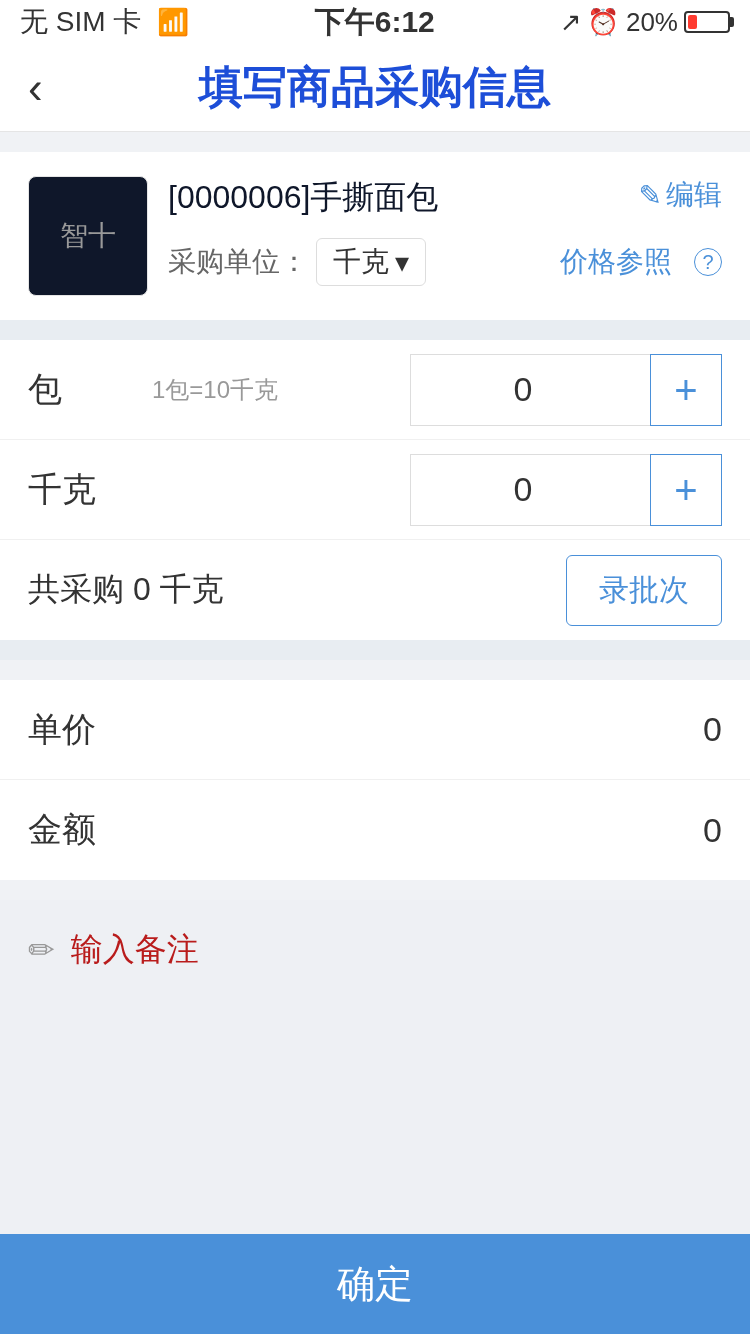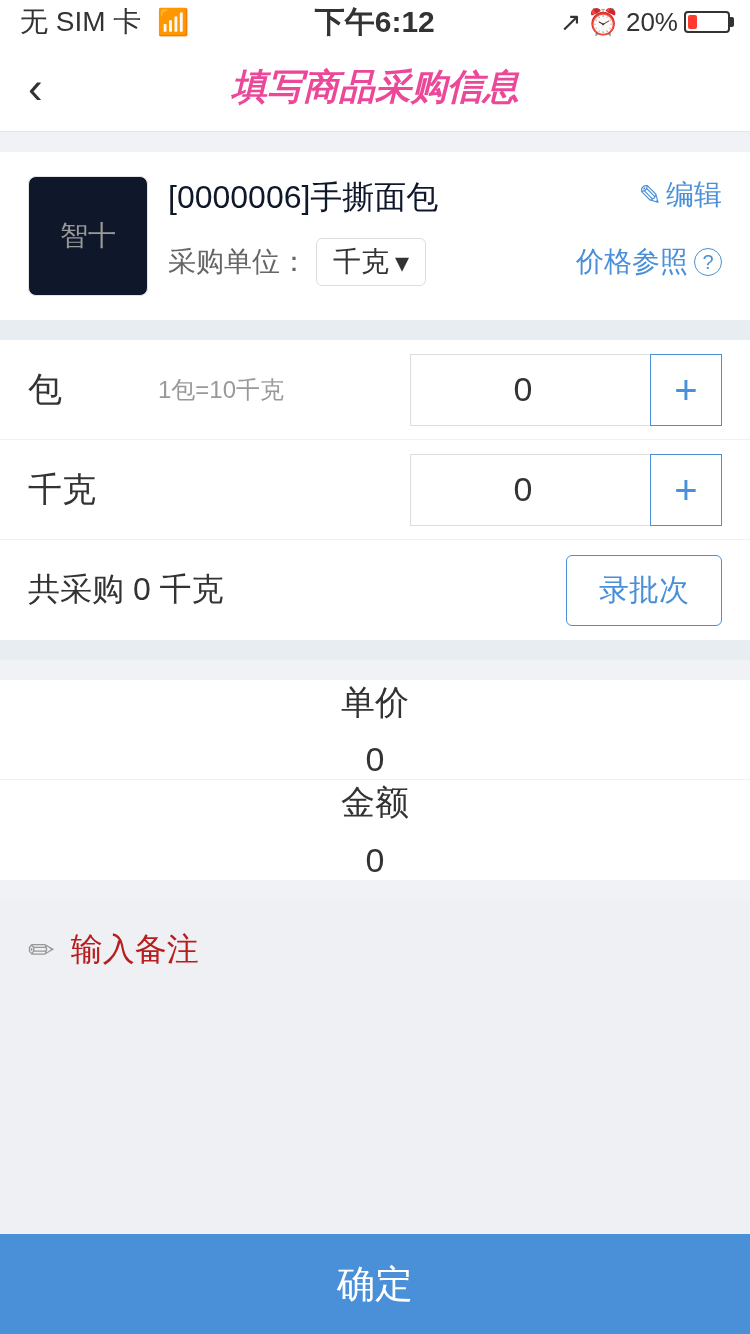--- a/index.html
+++ b/index.html
@@ -51,24 +51,23 @@
     }
     .nav-back {
       position: absolute;
       left: 28px;
       font-size: 44px;
       color: #333;
       cursor: pointer;
       line-height: 1;
     }
     .nav-title {
-      font-size: 36px;
+      font-size: 44px;
       font-weight: 600;
-      color: #ec4899;
-      font-style: italic;
+      color: #1d4ed8;
     }
 
     
     .product-card {
       background: #fff;
       margin-top: 20px;
       padding: 24px 28px;
       display: flex;
       align-items: flex-start;
       gap: 20px;
@@ -132,21 +131,21 @@
       align-items: center;
       gap: 6px;
       background: #fff;
       cursor: pointer;
     }
     .price-ref {
       color: #4a90d9;
       font-size: 28px;
       display: flex;
       align-items: center;
-      gap: 6px;
+      gap: 22px;
       cursor: pointer;
     }
 
     
     .section-divider {
       height: 20px;
       background: #e8edf2;
     }
 
     
@@ -161,21 +160,21 @@
       border-bottom: 1px solid #f0f0f0;
     }
     .input-label {
       min-width: 120px;
       font-size: 34px;
       color: #333;
     }
     .input-sub {
       font-size: 24px;
       color: #999;
-      margin-left: 10px;
+      margin-left: 4px;
     }
     .input-right {
       margin-left: auto;
       display: flex;
       align-items: center;
       gap: 0;
     }
     .qty-input {
       width: 240px;
       height: 72px;
@@ -230,21 +229,20 @@
       background: #fff;
       margin-top: 20px;
     }
     .price-row {
       display: flex;
       align-items: center;
       justify-content: space-between;
       padding: 0 28px;
       height: 100px;
       border-bottom: 1px solid #f0f0f0;
-      flex-direction: column;
     }
     .price-row:last-child {
       border-bottom: none;
     }
     .price-label {
       font-size: 34px;
       color: #333;
     }
     .price-value {
       font-size: 34px;

